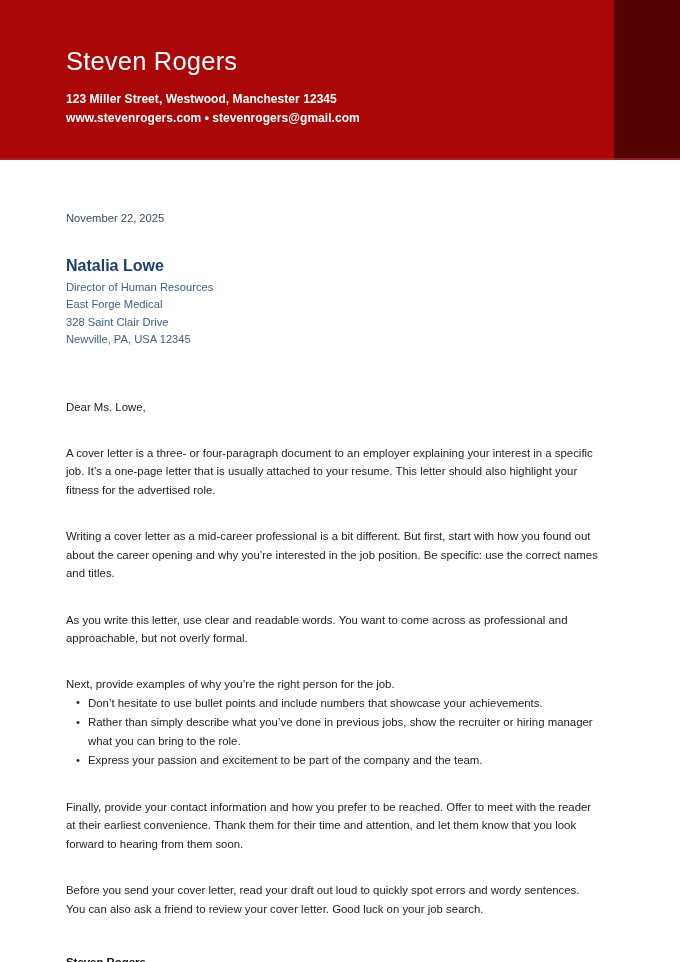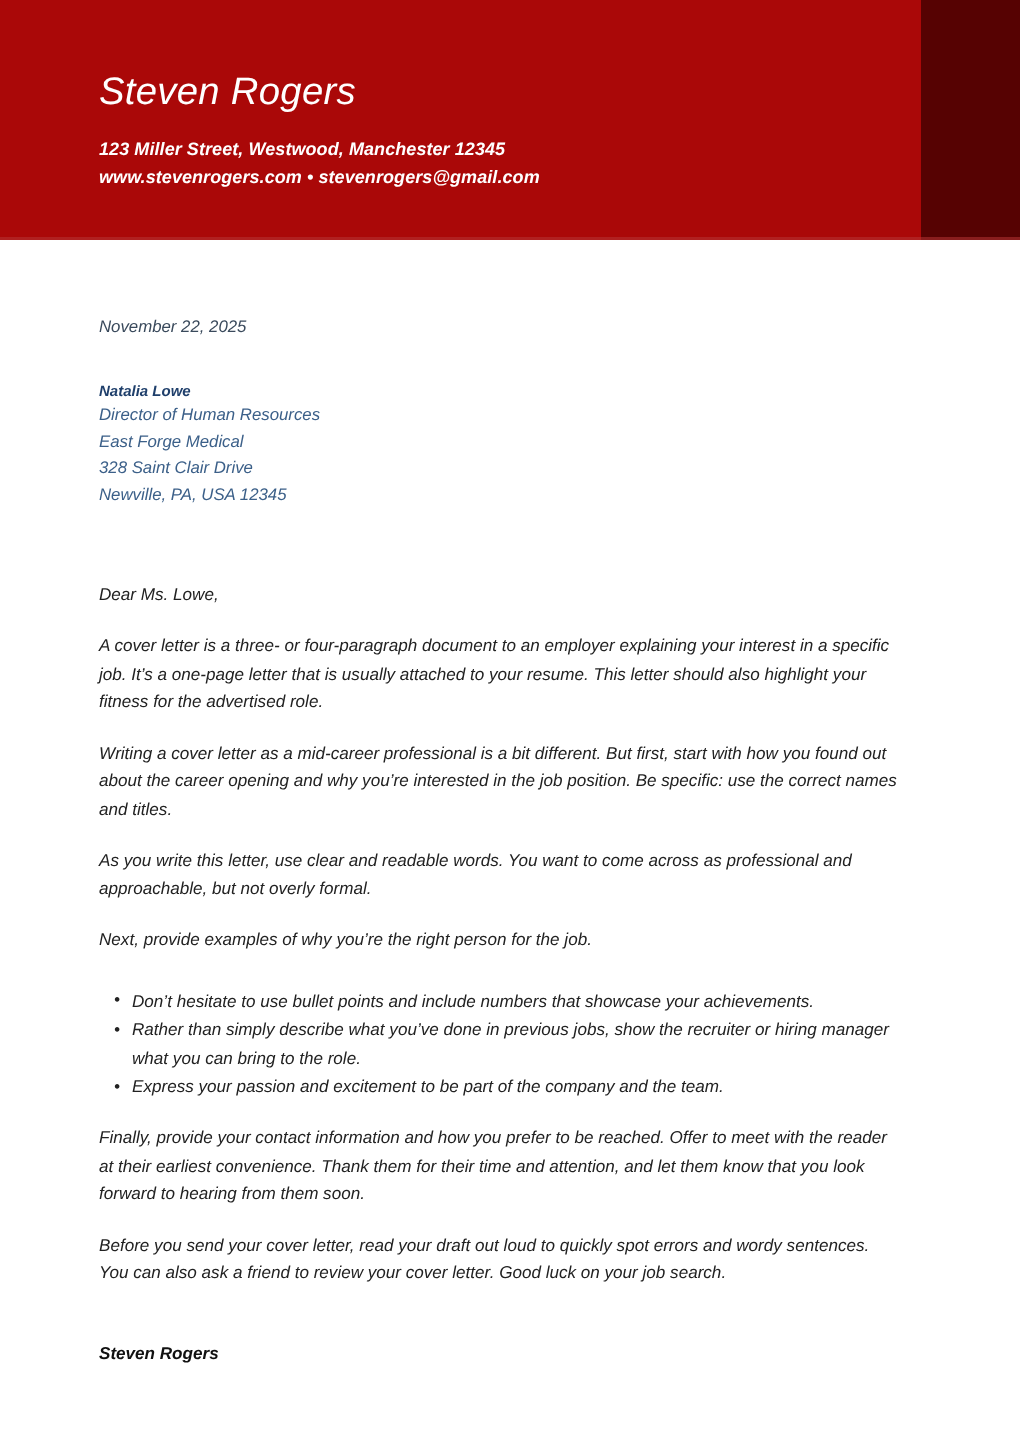--- a/index.html
+++ b/index.html
@@ -11,21 +11,20 @@
     font-family: "Liberation Sans", sans-serif;
     -webkit-font-smoothing: antialiased;
   }
 
   .page {
     position: relative;
     width: 680px;
     height: 962px;
     background: #ffffff;
     overflow: hidden;
-    font-style: italic;
   }
 
   
   .header {
     position: relative;
     width: 680px;
     height: 160px;
     background: #aa0808;
     box-sizing: border-box;
     overflow: hidden;
@@ -83,21 +82,21 @@
     font-size: 11.2px;
     color: #3a4a5c;
     margin-top: 50px;
     line-height: 1.5;
   }
 
   .recipient {
     margin-top: 27px;
   }
   .recipient-name {
-    font-size: 10px;
+    font-size: 16px;
     font-weight: bold;
     color: #1f3f6b;
     line-height: 1.56;
   }
   .recipient-line {
     font-size: 11.2px;
     color: #3c6089;
     line-height: 1.56;
   }
 
@@ -105,26 +104,26 @@
     font-size: 11.4px;
     color: #222222;
     margin-top: 50px;
     line-height: 1.5;
   }
 
   .para {
     font-size: 11.4px;
     color: #222222;
     line-height: 1.62;
-    margin-top: 16px;
+    margin-top: 28px;
     text-align: left;
   }
 
   .bullets {
-    margin: 22px 0 0 0;
+    margin: 0 0 0 0;
     padding: 0;
     list-style: none;
   }
   .bullets li {
     position: relative;
     font-size: 11.4px;
     color: #222222;
     line-height: 1.62;
     padding-left: 22px;
     margin-bottom: 1px;

